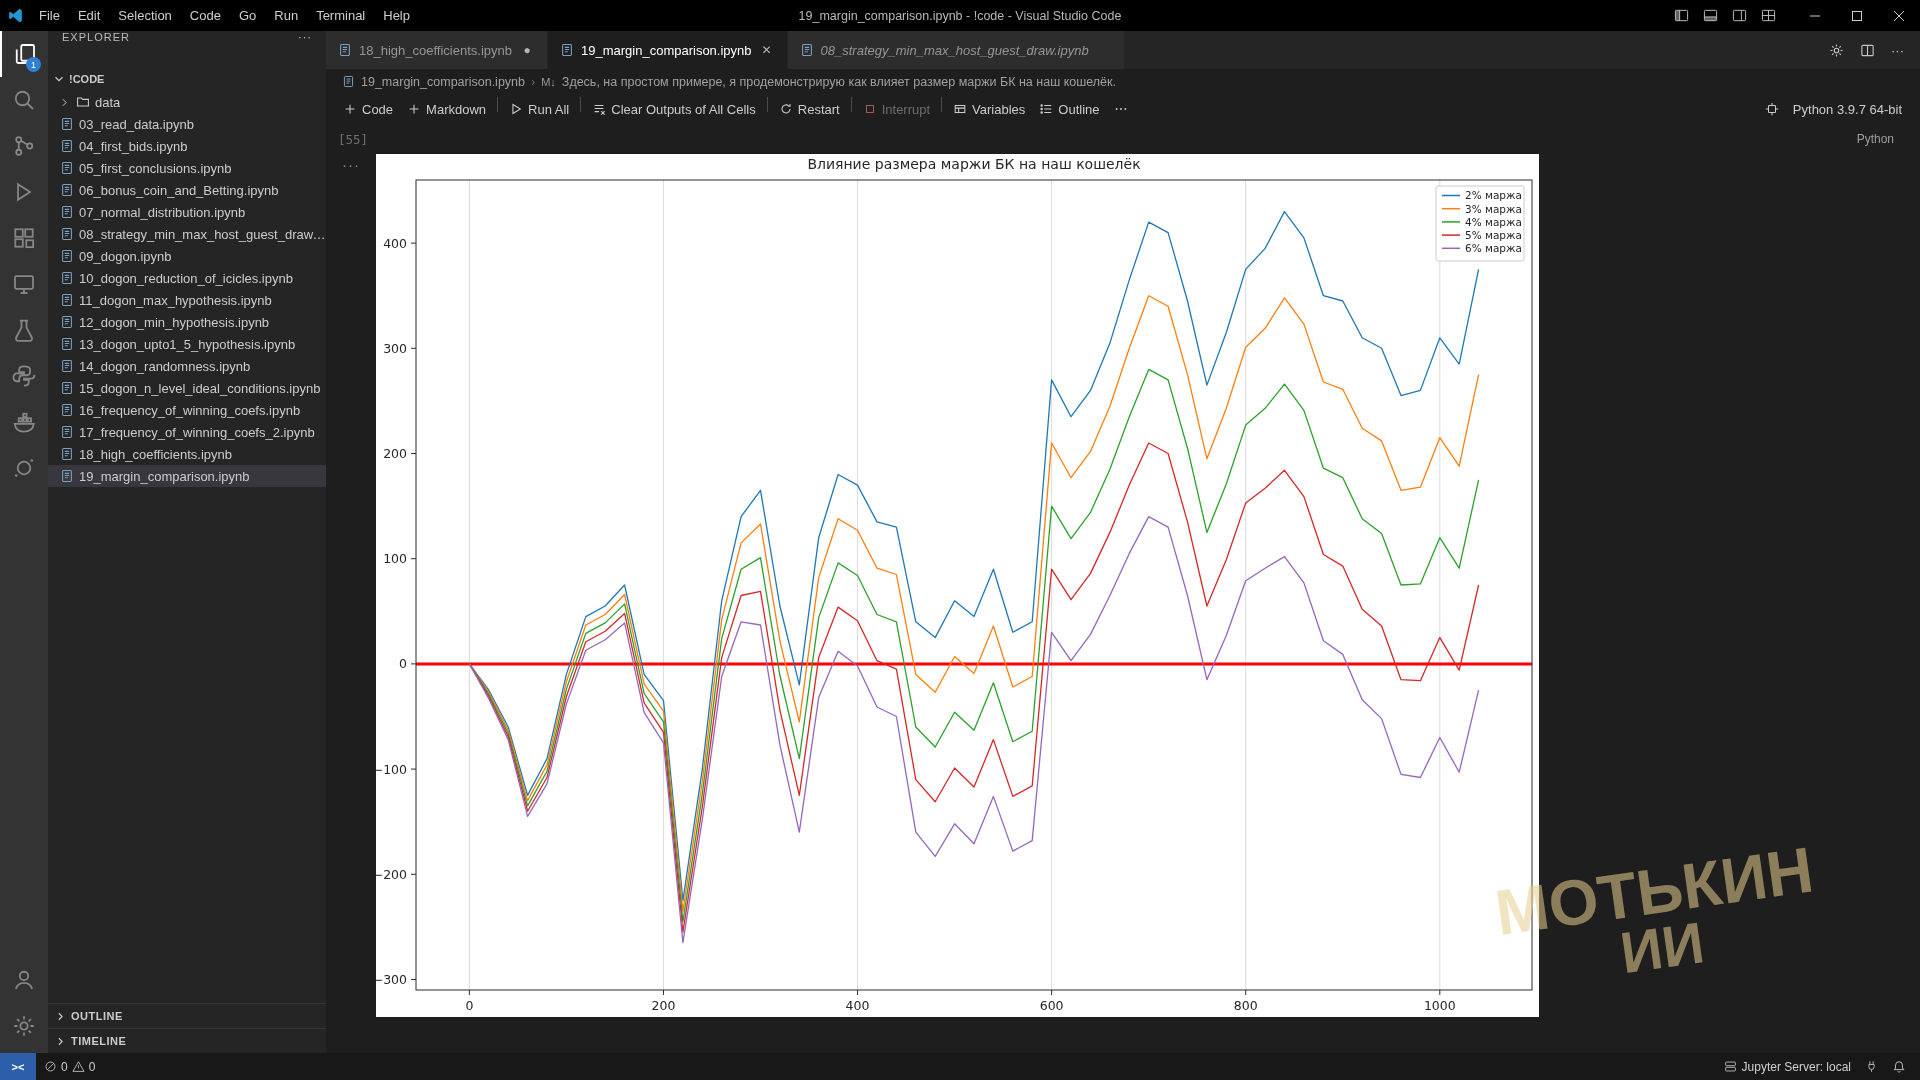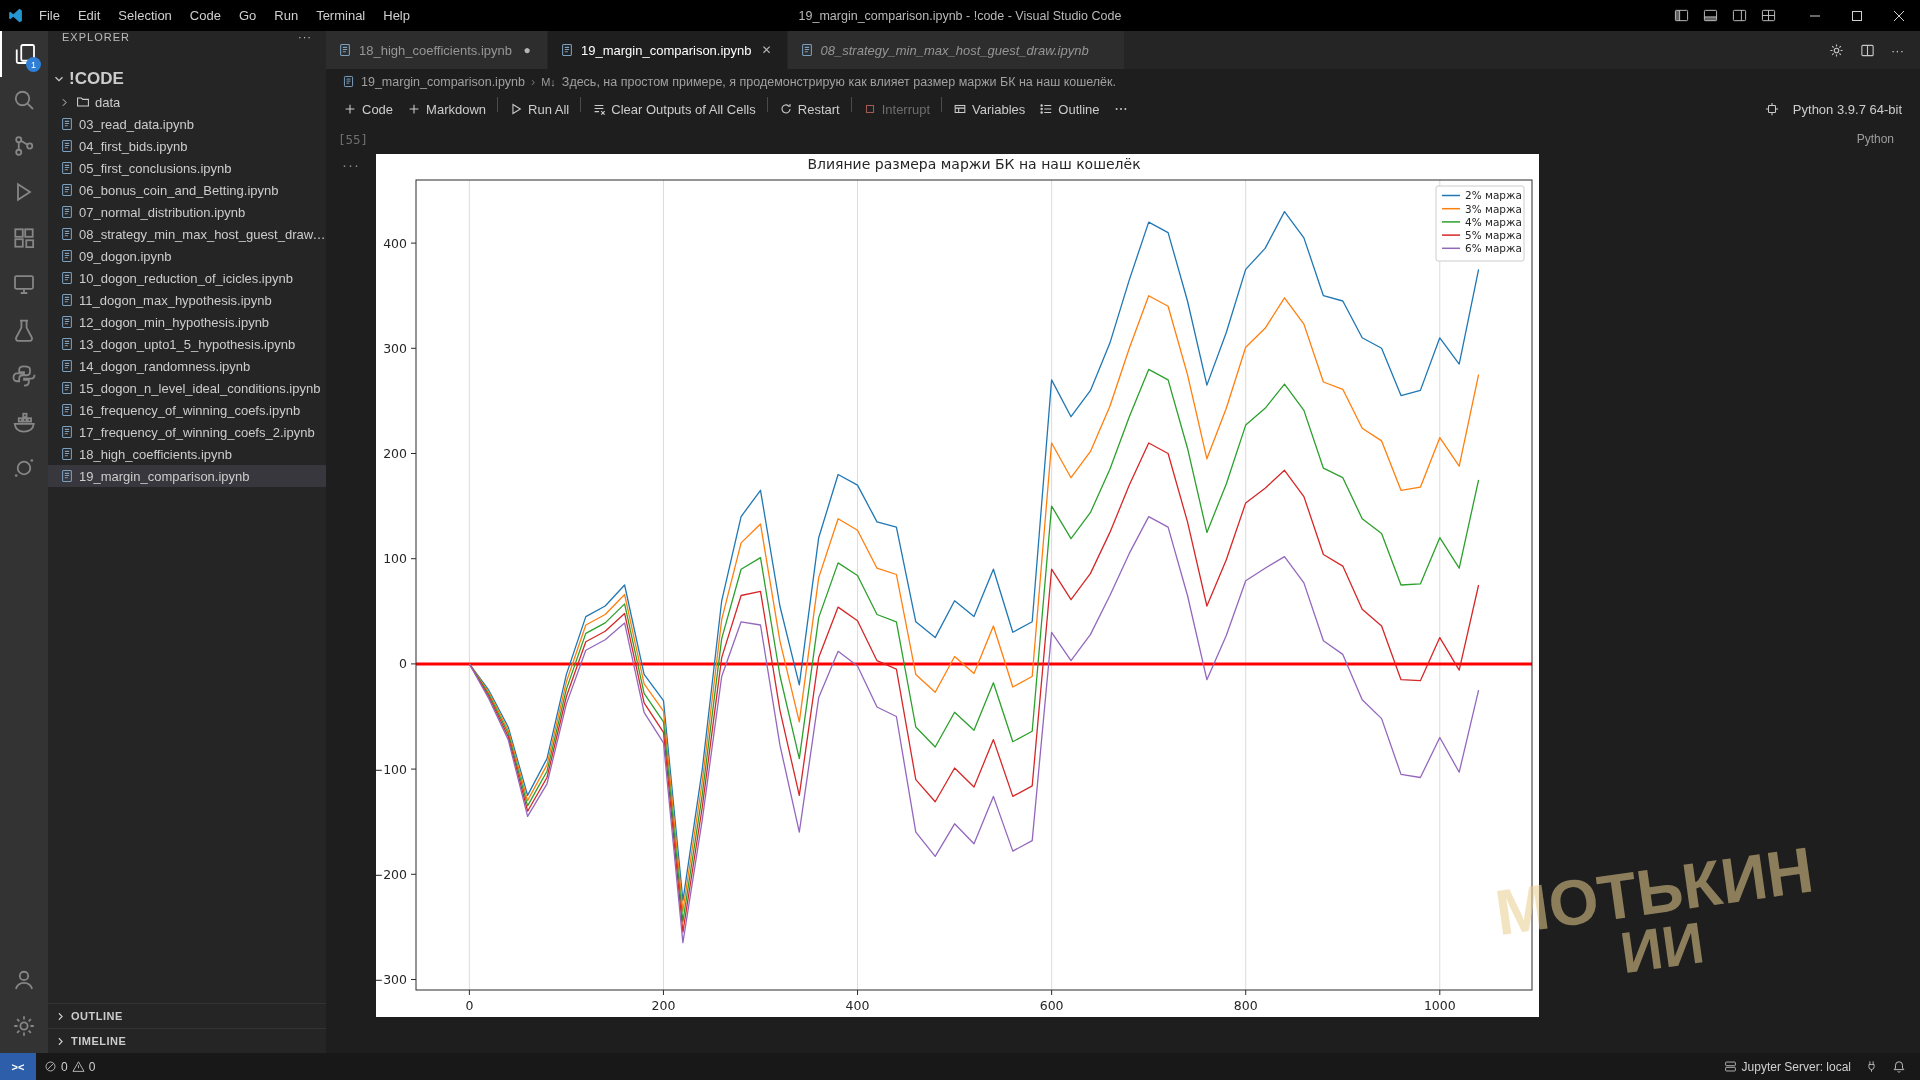--- a/index.html
+++ b/index.html
@@ -30,21 +30,21 @@
   .act-item { width:48px; height:46px; display:flex; align-items:center; justify-content:center; color:#868686; position:relative; }
   .act-item.active { color:#ffffff; border-left:2px solid #ffffff; }
   .badge { position:absolute; right:7px; bottom:5px; background:#2f7fd6; color:#fff; font-size:9px;
            min-width:15px; height:15px; border-radius:8px; display:flex; align-items:center; justify-content:center; }
   .act-bottom { margin-top:auto; display:flex; flex-direction:column; align-items:center; padding-bottom:4px; }
 
   
   .sidebar { width:278px; background:#252526; display:flex; flex-direction:column; font-size:13px; }
   .sb-header { height:36px; display:flex; align-items:flex-start; padding:0 14px; color:#bbbbbb; font-size:11px; letter-spacing:1px; }
   .sb-header .more { margin-left:auto; color:#c5c5c5; }
-  .section-header { height:24px; display:flex; align-items:center; gap:3px; font-weight:bold; font-size:17px; color:#cccccc; padding-left:4px; }
+  .section-header { height:24px; display:flex; align-items:center; gap:3px; font-weight:bold; font-size:11px; color:#cccccc; padding-left:4px; }
   .tree { flex:0 0 auto; }
   .trow { height:22px; display:flex; align-items:center; gap:5px; color:#cccccc; white-space:nowrap; overflow:hidden; cursor:default; }
   .trow .label { overflow:hidden; text-overflow:ellipsis; }
   .trow.folder { padding-left:10px; }
   .trow.file { padding-left:12px; }
   .trow.selected { background:#37373d; }
   .sb-bottom { margin-top:auto; }
   .sb-section { height:25px; border-top:1px solid #333333; display:flex; align-items:center; gap:4px; padding-left:6px;
                 font-weight:bold; font-size:11px; color:#cccccc; letter-spacing:.5px; }
 

